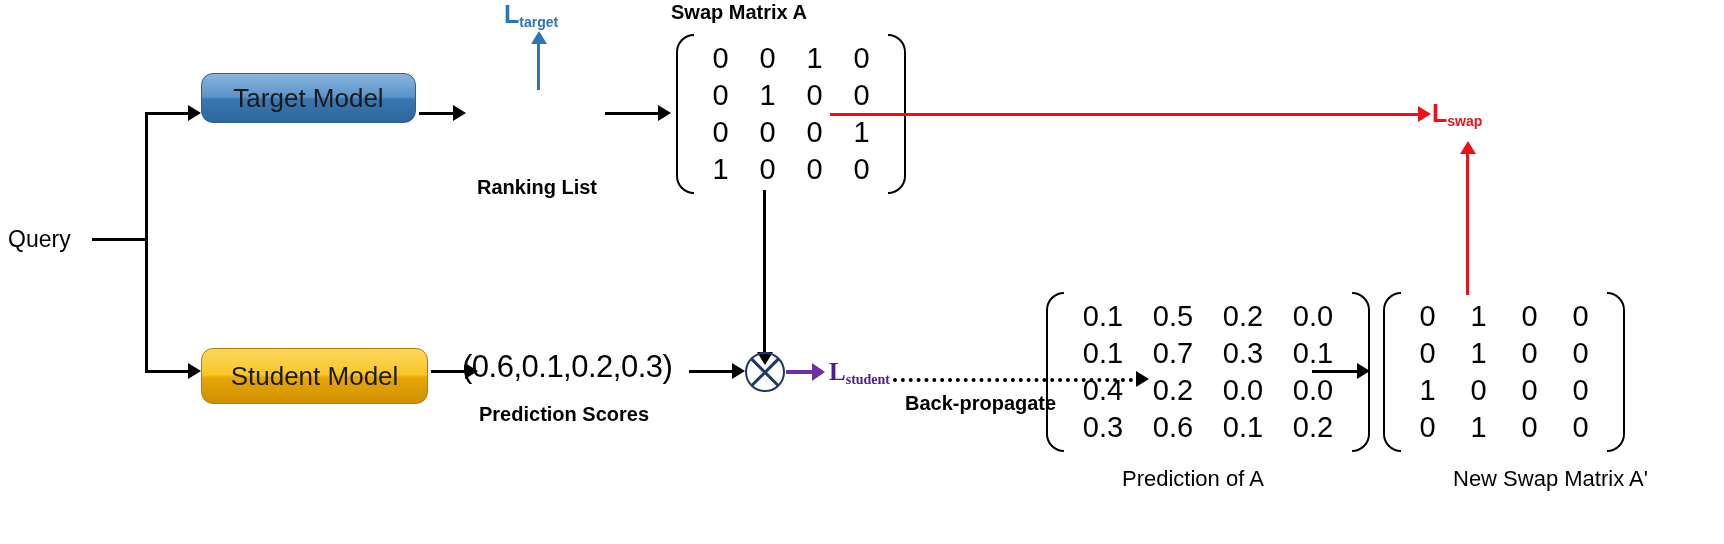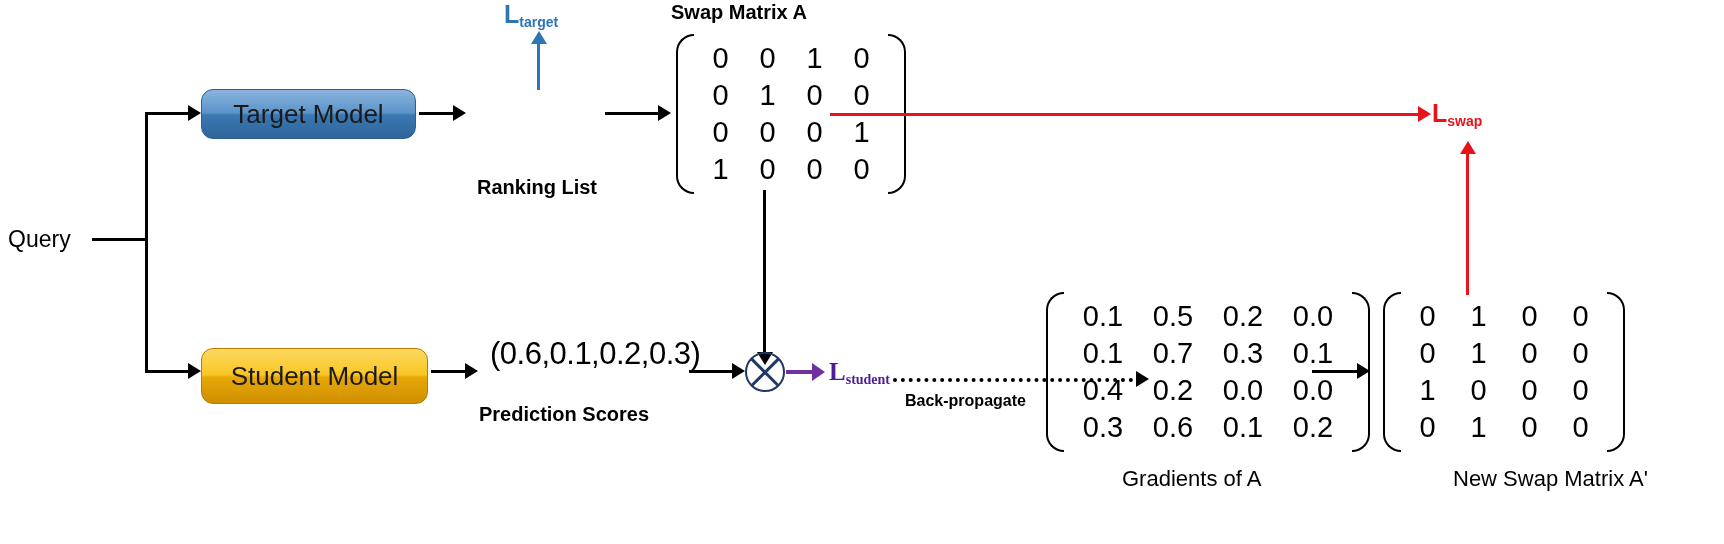--- a/index.html
+++ b/index.html
@@ -34,21 +34,21 @@
     font-weight: bold;
     font-size: 20px;
     white-space: nowrap;
   }
   .caption-reg {
     font-size: 22px;
     font-weight: 400;
     white-space: nowrap;
   }
   .backprop-label {
-    font-size: 16px;
+    font-size: 20px;
     font-weight: bold;
     white-space: nowrap;
   }
 
   
   .loss {
     font-weight: bold;
     white-space: nowrap;
     line-height: 1;
   }
@@ -190,21 +190,21 @@
   <div class="abs line-h" style="left:92px; top:238px; width:56px;"></div>
 
   <div class="abs line-v" style="left:145px; top:113px; height:260px;"></div>
 
   <div class="abs line-h" style="left:145px; top:112px; width:44px;"></div>
   <div class="abs ah-right" style="left:188px; top:105px;"></div>
 
   <div class="abs line-h" style="left:145px; top:370px; width:44px;"></div>
   <div class="abs ah-right" style="left:188px; top:363px;"></div>
 
-  <div class="abs model-box box-target" style="left:201px; top:89px; width:215px; height:50px;">
+  <div class="abs model-box box-target" style="left:201px; top:73px; width:215px; height:50px;">
     <span>Target Model</span>
   </div>
 
   <div class="abs line-h" style="left:419px; top:112px; width:36px;"></div>
   <div class="abs ah-right" style="left:453px; top:105px;"></div>
 
   <div class="abs caption" style="left:477px; top:152px;margin-top:24px;">Ranking List</div>
 
   <div class="abs line-blue-v" style="left:537px; top:42px; height:48px;"></div>
   <div class="abs ah-up" style="left:531px; top:31px;"></div>
@@ -249,21 +249,21 @@
   <div class="abs line-v" style="left:763px; top:190px; height:167px;"></div>
   <div class="abs ah-down" style="left:757px; top:352px;"></div>
 
   <div class="abs model-box box-student" style="left:201px; top:348px; width:227px; height:56px;">
     <span>Student Model</span>
   </div>
 
   <div class="abs line-h" style="left:431px; top:370px; width:36px;"></div>
   <div class="abs ah-right" style="left:465px; top:363px;"></div>
 
-  <div class="abs vector-text" style="left:462px; top:336px;margin-left:28px;">(0.6,0.1,0.2,0.3)</div>
+  <div class="abs vector-text" style="left:462px; top:349px;">(0.6,0.1,0.2,0.3)</div>
   <div class="abs caption" style="left:479px; top:403px;">Prediction Scores</div>
 
   <div class="abs line-h" style="left:689px; top:370px; width:46px;"></div>
   <div class="abs ah-right" style="left:732px; top:363px;"></div>
 
   <div class="abs op-circle" style="left:745px; top:352px;">
     <span class="x1"></span>
     <span class="x2"></span>
   </div>
 
@@ -292,21 +292,21 @@
       <div class="matrix-cell">0.2</div>
       <div class="matrix-cell">0.0</div>
       <div class="matrix-cell">0.0</div>
       <div class="matrix-cell">0.3</div>
       <div class="matrix-cell">0.6</div>
       <div class="matrix-cell">0.1</div>
       <div class="matrix-cell">0.2</div>
     </div>
     <div class="paren paren-r"></div>
   </div>
-  <div class="abs caption-reg" style="left:1122px; top:466px;">Gradients of A</div>
+  <div class="abs caption-reg" style="left:1122px; top:466px;">Prediction of A</div>
 
   <div class="abs line-h" style="left:1312px; top:370px; width:48px;"></div>
   <div class="abs ah-right" style="left:1357px; top:363px;"></div>
 
   <div class="abs matrix m-bin" style="left:1383px; top:292px;">
     <div class="paren paren-l"></div>
     <div class="matrix-grid" style="grid-template-columns:repeat(4,auto); column-gap:18px;">
       <div class="matrix-cell">0</div>
       <div class="matrix-cell">1</div>
       <div class="matrix-cell">0</div>

